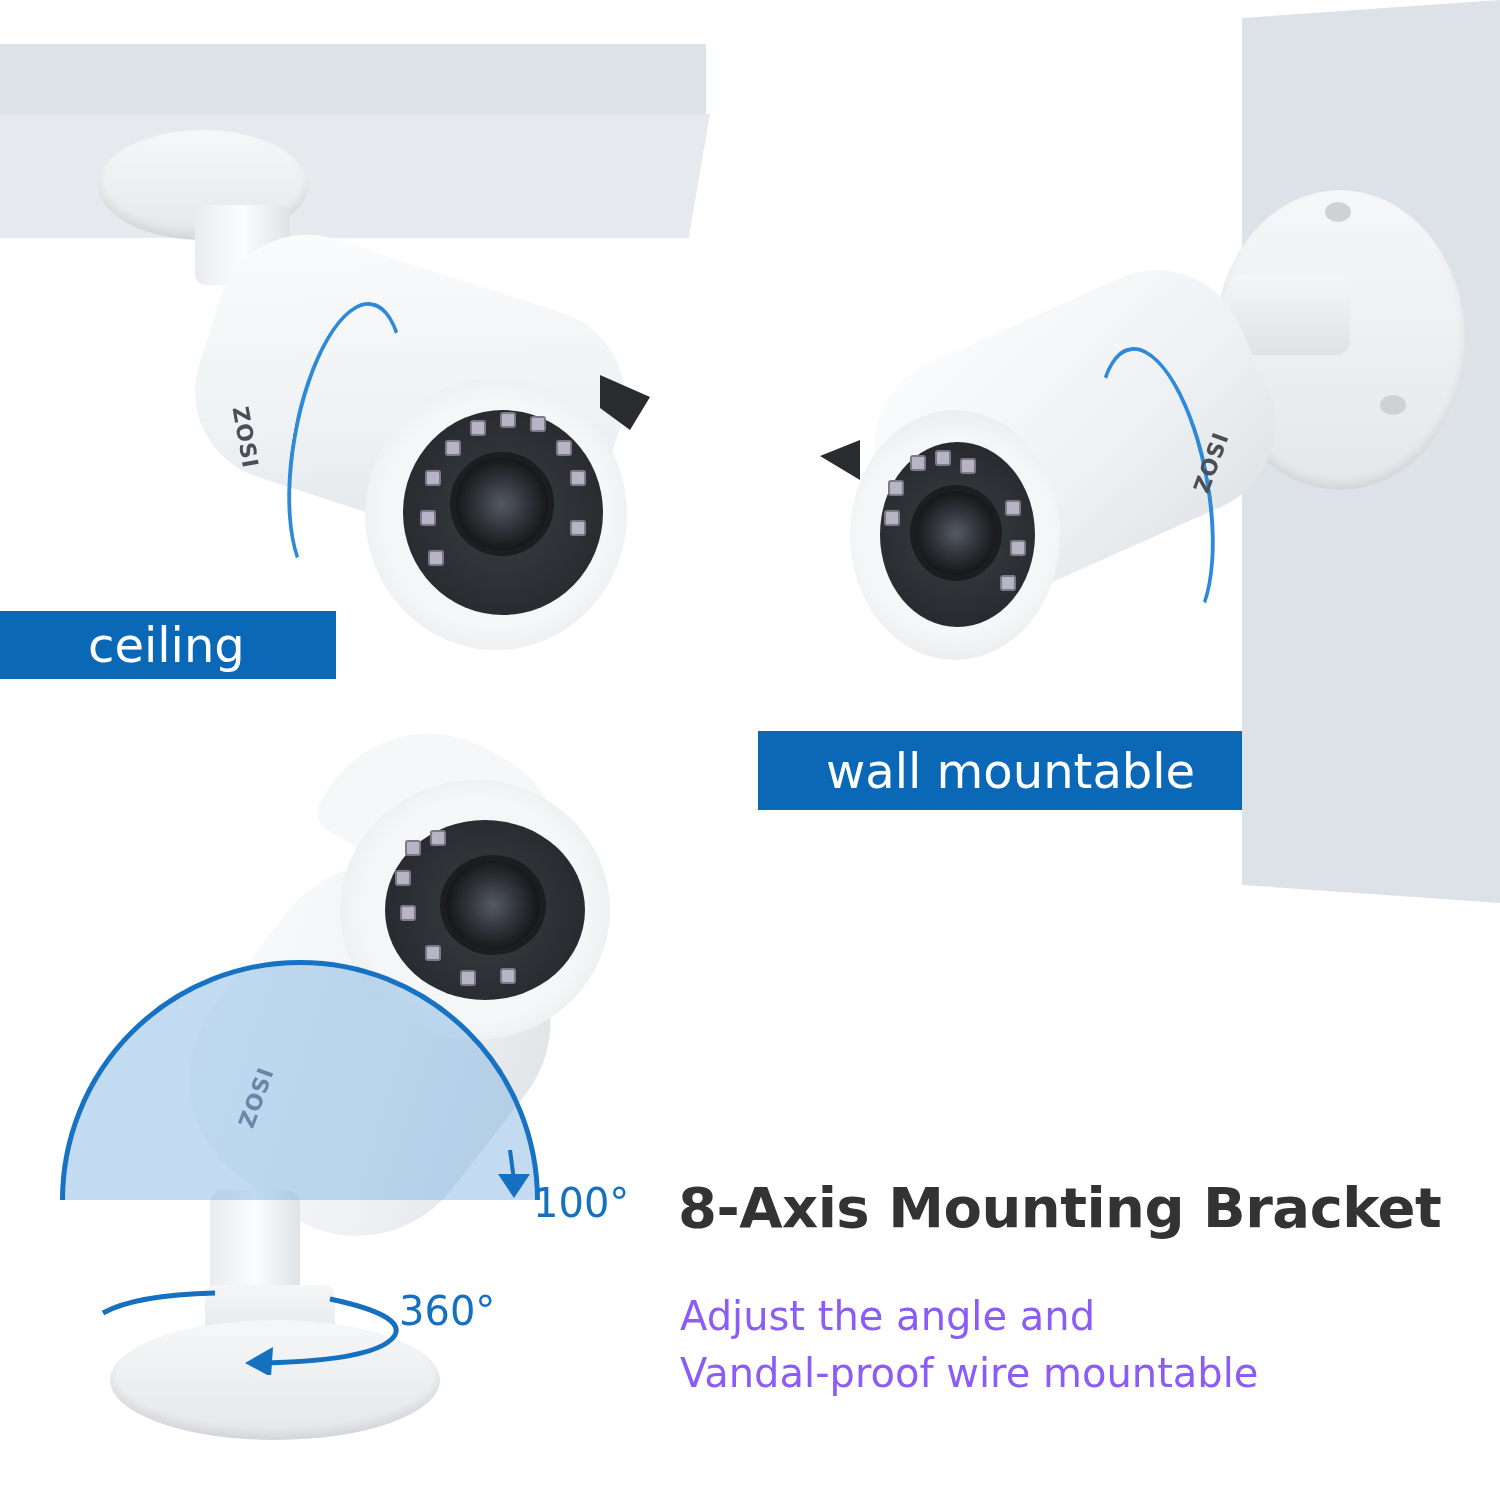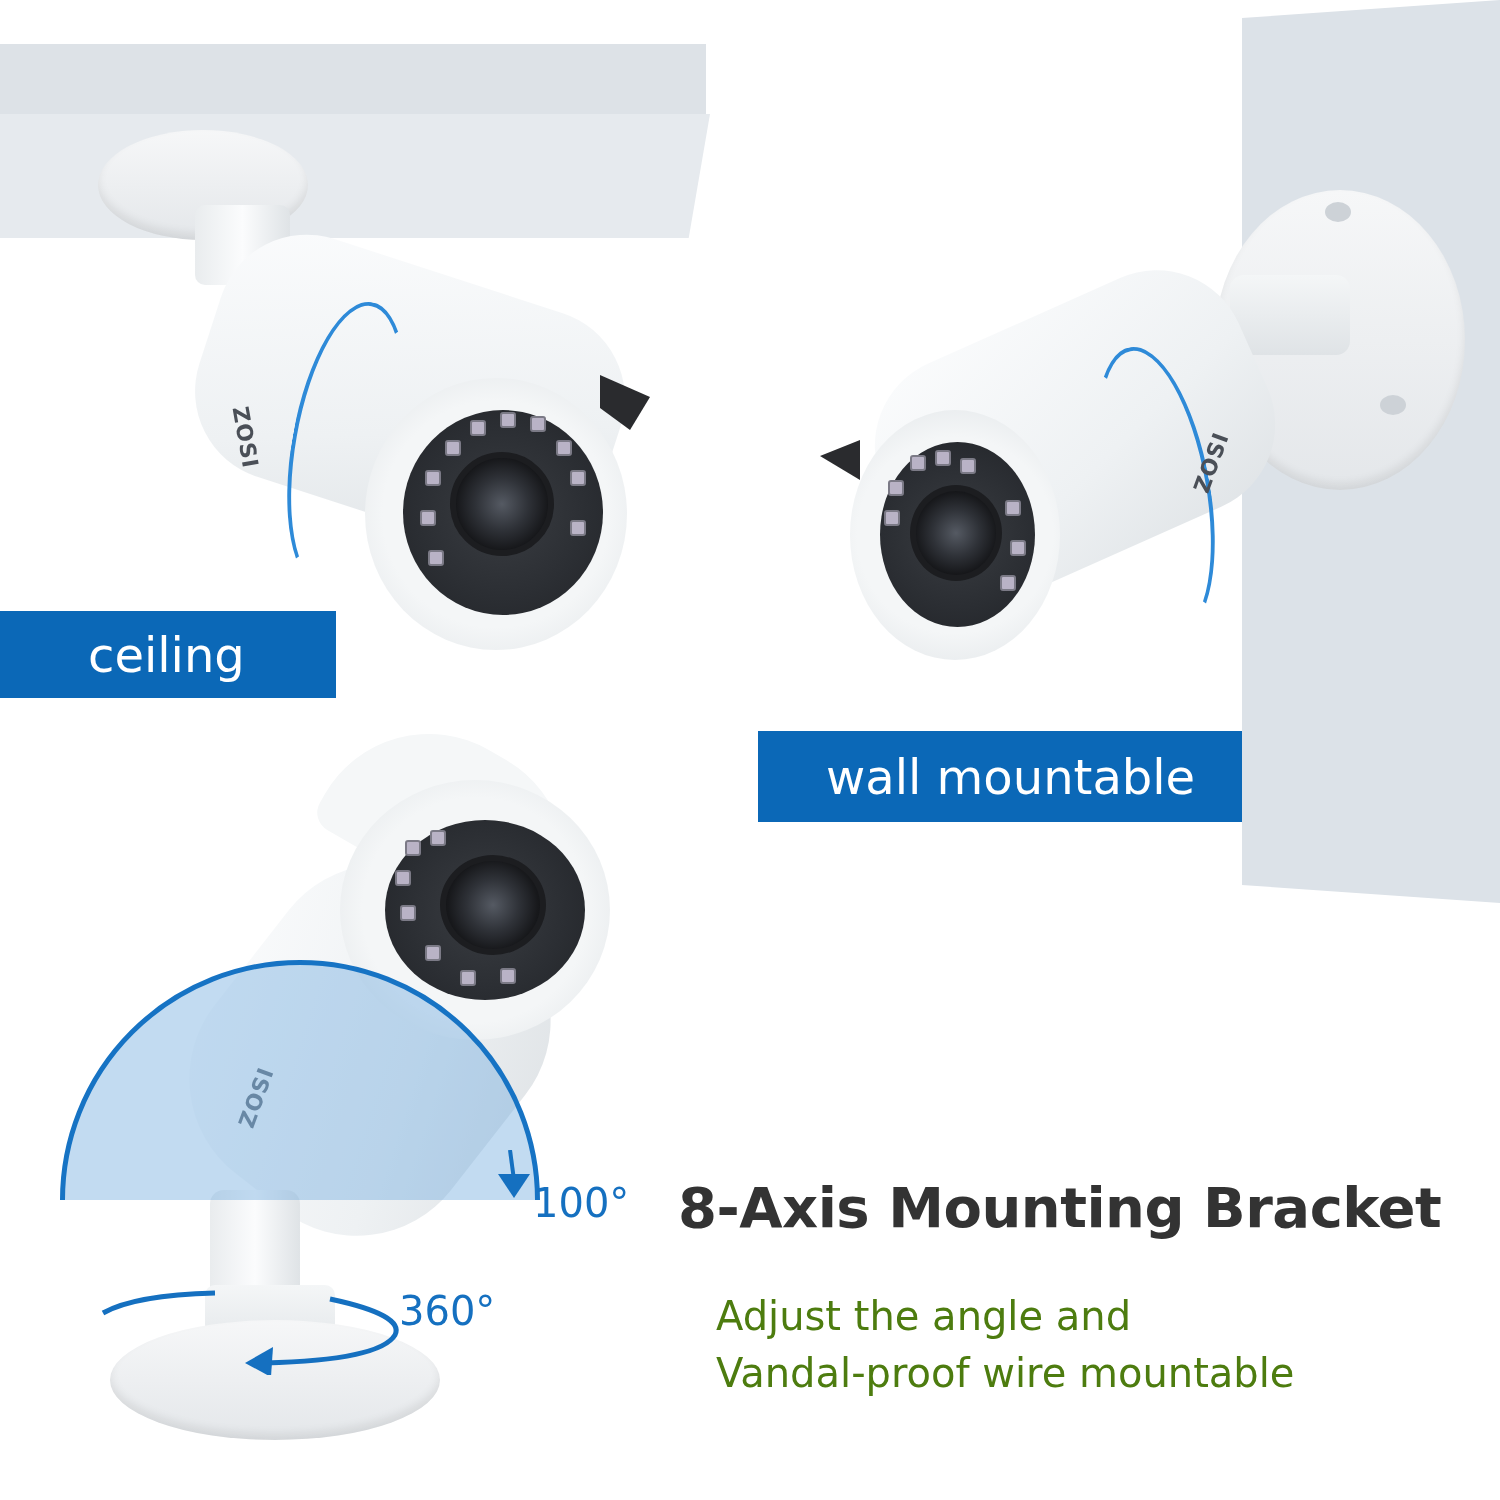--- a/index.html
+++ b/index.html
@@ -6,43 +6,43 @@
   html, body { width: 1500px; height: 1500px; background: #ffffff; overflow: hidden; }
   body { position: relative; font-family: "DejaVu Sans", "Liberation Sans", sans-serif; }
 
   .ceiling-slab-top { position: absolute; left: 0; top: 44px; width: 706px; height: 70px; background: #dde2e7; }
   .ceiling-slab-front { position: absolute; left: 0; top: 114px; width: 710px; height: 124px; background: #e6eaee;
     clip-path: polygon(0 0, 100% 0, 97% 100%, 0 100%); }
   .wall { position: absolute; left: 1242px; top: 0; width: 258px; height: 903px; background: #dce2e8;
     clip-path: polygon(0 2%, 100% 0, 100% 100%, 0 98%); }
 
   .label-box { position: absolute; background: #0b68b7; color: #ffffff; display: flex; align-items: center; }
-  .label-ceiling { left: 0; top: 611px; width: 336px; height: 87px; padding-left: 88px; font-size: 48px; }
-  .label-wall { left: 758px; top: 731px; width: 484px; height: 91px; padding-left: 68px; font-size: 48px; }
+  .label-ceiling { left: 0; top: 611px; width: 336px; height: 68px; padding-left: 88px; font-size: 48px; }
+  .label-wall { left: 758px; top: 731px; width: 484px; height: 79px; padding-left: 68px; font-size: 48px; }
 
   .cam { position: absolute; }
   .mount-plate { position: absolute; border-radius: 50%; background: linear-gradient(180deg,#f6f7f8,#e4e7ea); box-shadow: inset 0 -6px 10px rgba(0,0,0,0.08); }
   .body { position: absolute; background: linear-gradient(160deg,#fbfcfd 0%,#eef1f3 60%,#dfe3e6 100%); border-radius: 90px; }
   .face-ring { position: absolute; border-radius: 50%; background: radial-gradient(circle,#f4f6f7 60%,#dfe3e6 100%); }
   .ir-ring { position: absolute; border-radius: 50%; background: radial-gradient(circle,#3a3d42 0%,#2b2e33 60%,#222428 100%); }
   .lens { position: absolute; border-radius: 50%; background: radial-gradient(circle,#555a63 0%,#2f3238 40%,#17181b 70%,#0f1012 100%); border: 6px solid #1c1d20; }
   .led { position: absolute; width: 16px; height: 16px; border-radius: 3px; background: #b9b3c6; border: 2px solid #7b7a86; }
   .blue-line { position: absolute; border: 4px solid #2e8ad8; border-radius: 50%; }
   .brand { position: absolute; color: #4a4f57; font-weight: bold; font-size: 22px; letter-spacing: 1px; }
 
   .fan { position: absolute; left: 60px; top: 960px; width: 480px; height: 480px; border-radius: 50%;
     background: rgba(120,175,225,0.45); border: 5px solid #1673c4; clip-path: inset(0 0 50% 0); }
 
   .deg { position: absolute; color: #1570c0; font-size: 40px; }
   .deg-180 { left: 533px; top: 1180px; }
   .deg-360 { left: 399px; top: 1288px; }
 
   .headline { position: absolute; left: 678px; top: 1175px; font-size: 56px; font-weight: bold; color: #333333; letter-spacing: -0.5px;
     font-family: "DejaVu Sans", sans-serif; }
-  .subline { position: absolute; left: 716px; font-size: 40px; color: #4d7c0f; font-family: "DejaVu Sans", sans-serif; }
+  .subline { position: absolute; left: 680px; font-size: 40px; color: #8b5cf6; font-family: "DejaVu Sans", sans-serif; }
   .sub1 { top: 1293px; }
   .sub2 { top: 1350px; }
 </style>
 </head>
 <body>
 
 <div class="ceiling-slab-top"></div>
 <div class="ceiling-slab-front"></div>
 
 <div class="cam" style="left:0;top:0;width:700px;height:620px;">

